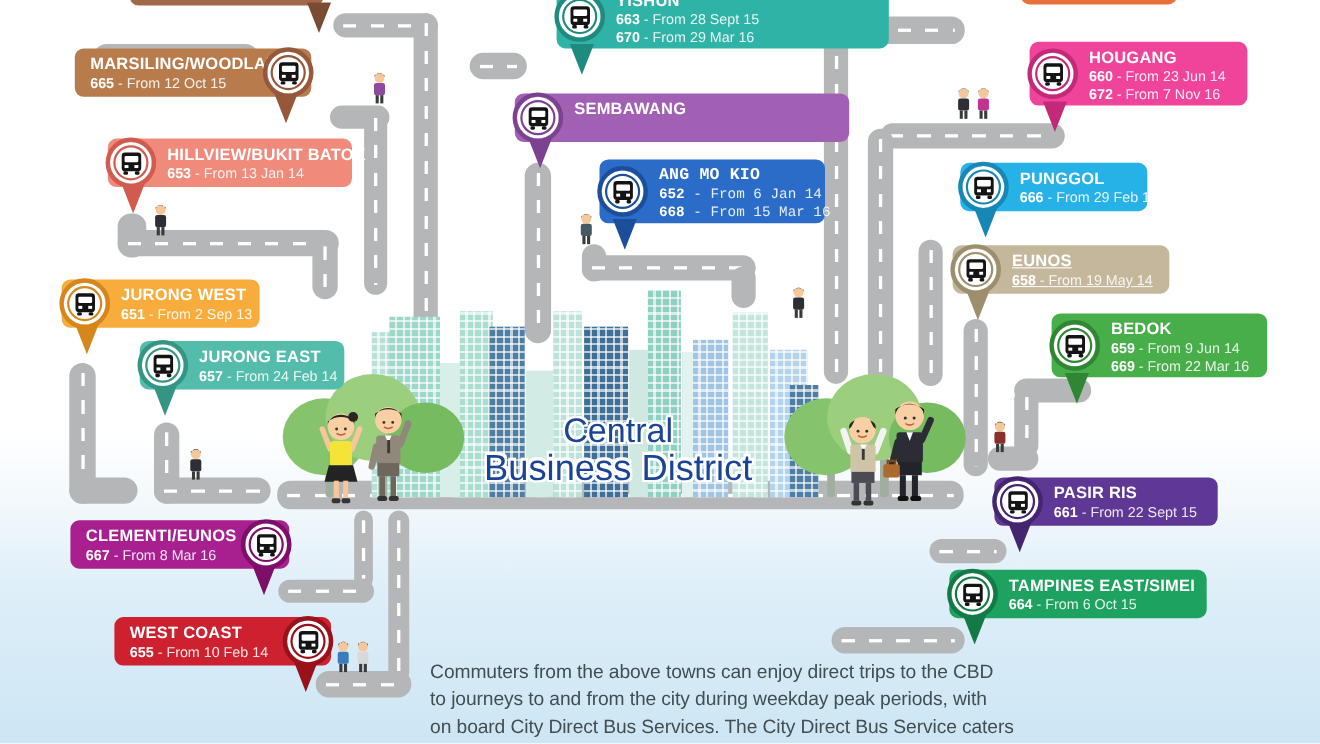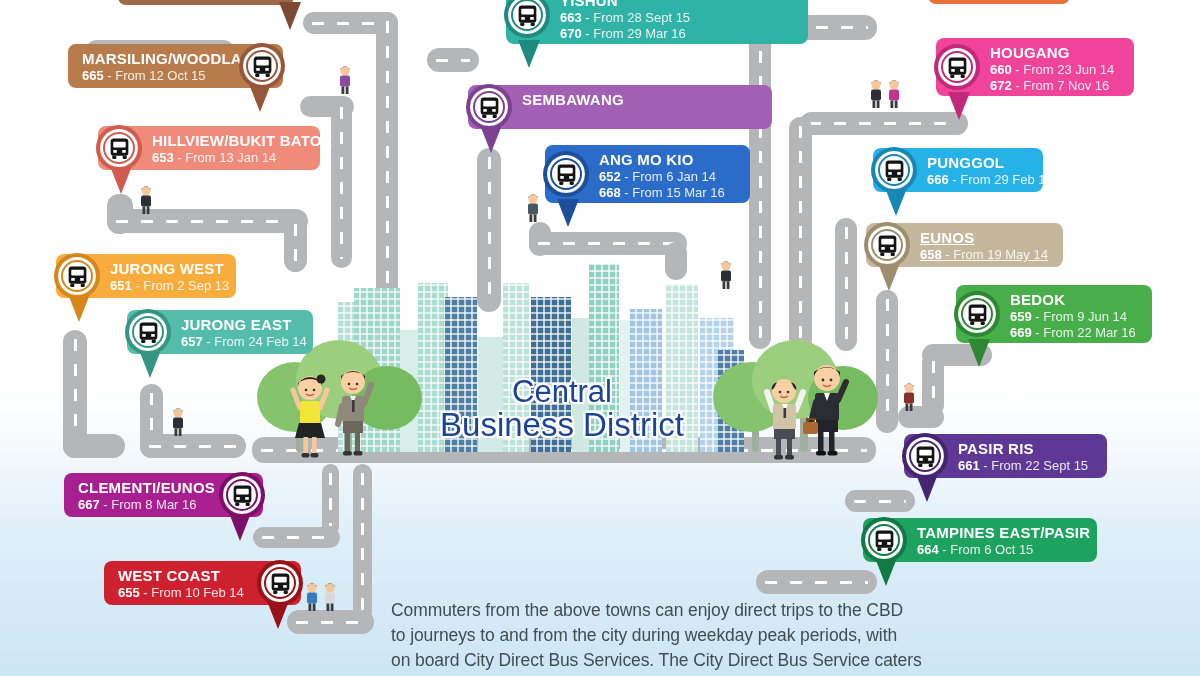--- a/index.html
+++ b/index.html
@@ -343,21 +343,21 @@
             <rect x="6" y="5.5" width="12" height="5.5" rx="1" fill="#fff"></rect>
             <rect x="6" y="13.5" width="3.4" height="2.6" fill="#fff"></rect>
             <rect x="14.6" y="13.5" width="3.4" height="2.6" fill="#fff"></rect>
             <rect x="5" y="19" width="4" height="3" rx="1.2" fill="#141414"></rect>
             <rect x="15" y="19" width="4" height="3" rx="1.2" fill="#141414"></rect>
           </svg>
         </div>
         <div class="town">HILLVIEW/BUKIT BATOK</div>
         <div class="line"><span class="no">653</span><span class="rest sep"> - </span><span class="rest">From 13 Jan 14</span></div>
       </div>
-      <div class="pill" style="left: 545px; top: 145px; width: 205px; height: 58px; background: rgb(42, 108, 200);">
+      <div class="pill" style="left: 545px; top: 145px; width: 205px; height: 58px; background: rgb(42, 108, 200); font-family: Liberation Mono, monospace;">
         <div class="tail" style="left:12px;top:54px;background:#1c4f9b;"></div>
      <div class="badge" style="left:-2px;top:6px;border:4px solid #1c4f9b;box-shadow:inset 0 0 0 3px #fff,inset 0 0 0 5px #1c4f9b;">
           <svg viewBox="0 0 24 24" width="25" height="25">
             <rect x="3.5" y="2.5" width="17" height="16.5" rx="3" fill="#141414"></rect>
             <rect x="6" y="5.5" width="12" height="5.5" rx="1" fill="#fff"></rect>
             <rect x="6" y="13.5" width="3.4" height="2.6" fill="#fff"></rect>
             <rect x="14.6" y="13.5" width="3.4" height="2.6" fill="#fff"></rect>
             <rect x="5" y="19" width="4" height="3" rx="1.2" fill="#141414"></rect>
             <rect x="15" y="19" width="4" height="3" rx="1.2" fill="#141414"></rect>
           </svg>
@@ -462,21 +462,21 @@
      <div class="badge" style="left:-2px;top:-1px;border:4px solid #127a45;box-shadow:inset 0 0 0 3px #fff,inset 0 0 0 5px #127a45;">
           <svg viewBox="0 0 24 24" width="25" height="25">
             <rect x="3.5" y="2.5" width="17" height="16.5" rx="3" fill="#141414"></rect>
             <rect x="6" y="5.5" width="12" height="5.5" rx="1" fill="#fff"></rect>
             <rect x="6" y="13.5" width="3.4" height="2.6" fill="#fff"></rect>
             <rect x="14.6" y="13.5" width="3.4" height="2.6" fill="#fff"></rect>
             <rect x="5" y="19" width="4" height="3" rx="1.2" fill="#141414"></rect>
             <rect x="15" y="19" width="4" height="3" rx="1.2" fill="#141414"></rect>
           </svg>
         </div>
-        <div class="town">TAMPINES EAST/PASIR</div>
+        <div class="town">TAMPINES EAST/SIMEI</div>
         <div class="line"><span class="no">664</span><span class="rest sep"> - </span><span class="rest">From 6 Oct 15</span></div>
       </div>
       <div class="pill icon-right" style="left: 64px; top: 473px; width: 199px; height: 44px; background: rgb(168, 32, 143);">
         <div class="tail" style="right:12px;top:40px;background:#7d0e69;"></div>
      <div class="badge" style="right:-2px;top:-1px;border:4px solid #7d0e69;box-shadow:inset 0 0 0 3px #fff,inset 0 0 0 5px #7d0e69;">
           <svg viewBox="0 0 24 24" width="25" height="25">
             <rect x="3.5" y="2.5" width="17" height="16.5" rx="3" fill="#141414"></rect>
             <rect x="6" y="5.5" width="12" height="5.5" rx="1" fill="#fff"></rect>
             <rect x="6" y="13.5" width="3.4" height="2.6" fill="#fff"></rect>
             <rect x="14.6" y="13.5" width="3.4" height="2.6" fill="#fff"></rect>

